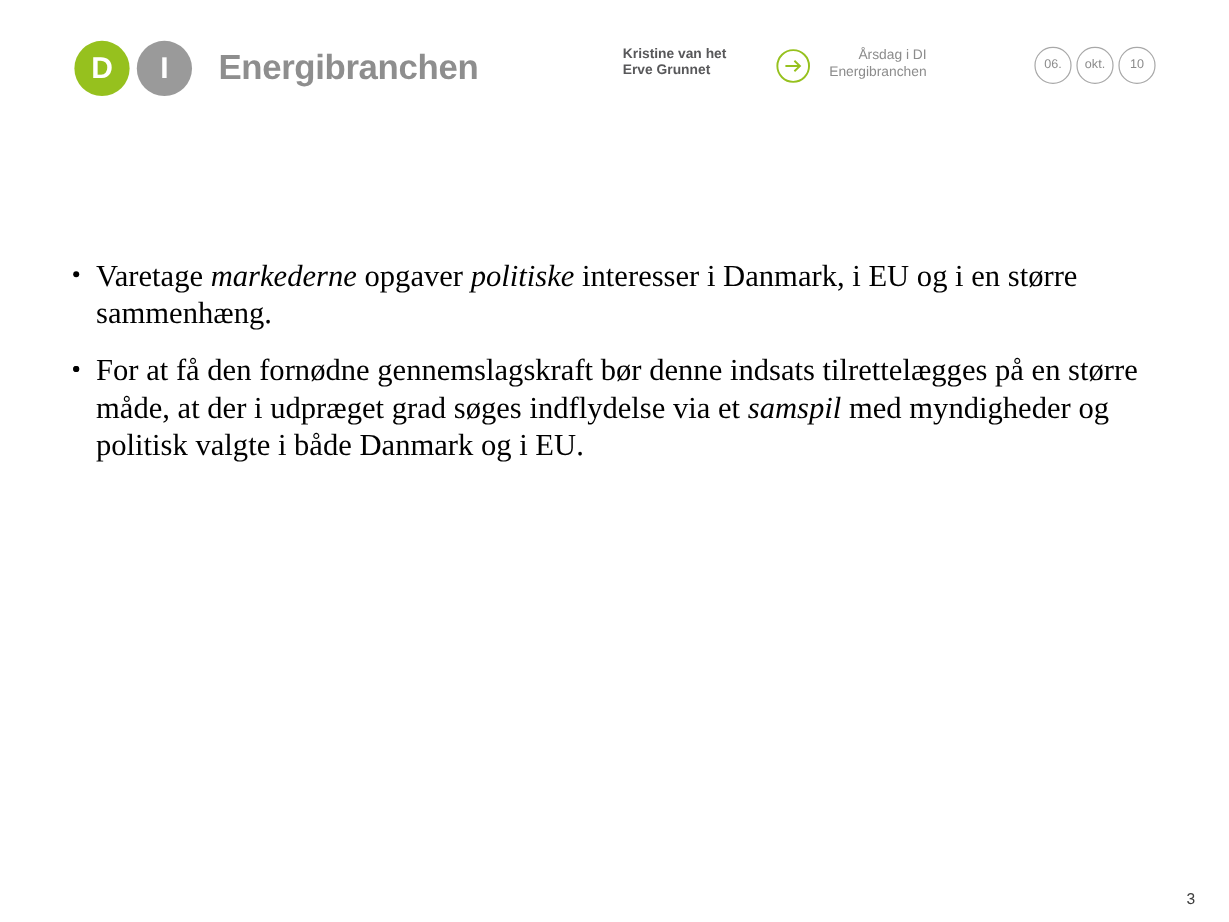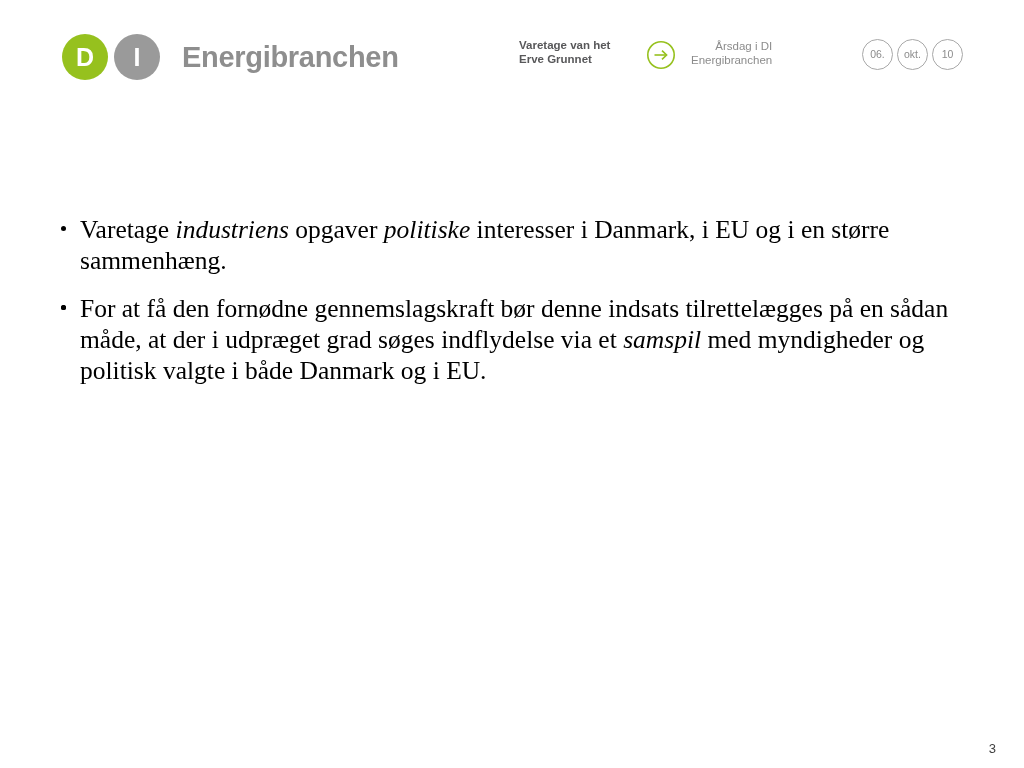--- a/index.html
+++ b/index.html
@@ -175,21 +175,21 @@
       <div class="logo-circle green">
         <span>D</span>
       </div>
       <div class="logo-circle gray">
         <span>I</span>
       </div>
       <div class="wordmark">Energibranchen</div>
     </div>
 
     <div class="speaker">
-      <div>Varetage van het</div>
+      <div>Kristine van het</div>
       <div>Erve Grunnet</div>
     </div>
 
     <div class="arrow-badge">
       <svg width="30" height="30" viewBox="0 0 30 30">
         <circle cx="15" cy="15" r="13.2" fill="none" stroke="#96c11e" stroke-width="1.6"></circle>
         <line x1="8.5" y1="15" x2="20" y2="15" stroke="#96c11e" stroke-width="1.6"></line>
         <polyline points="16,10.6 20.6,15 16,19.4" fill="none" stroke="#96c11e" stroke-width="1.6"></polyline>
       </svg>
     </div>
@@ -204,26 +204,26 @@
       <div class="date-badge">okt.</div>
       <div class="date-badge">10</div>
     </div>
 
   </div>
 
 
   <div class="bullets">
     <div class="bullet">
       <span class="dot"></span>
-      <span class="txt"><span>Varetage </span><i>industriens</i><span> opgaver </span><i>politiske</i><span> interesser i Danmark, i EU og i en større sammenhæng.</span></span>
+      <span class="txt"><span>Varetage </span><i>markederne</i><span> opgaver </span><i>politiske</i><span> interesser i Danmark, i EU og i en større sammenhæng.</span></span>
     </div>
     <div class="bullet">
       <span class="dot"></span>
     </div>
     <div class="bullet">
       <span class="dot"></span>
-      <span class="txt"><span>For at få den fornødne gennemslagskraft bør denne indsats tilrettelægges på en sådan måde, at der i udpræget grad søges indflydelse via et </span><i>samspil</i><span> med myndigheder og politisk valgte i både Danmark og i EU.</span></span>
+      <span class="txt"><span>For at få den fornødne gennemslagskraft bør denne indsats tilrettelægges på en større måde, at der i udpræget grad søges indflydelse via et </span><i>samspil</i><span> med myndigheder og politisk valgte i både Danmark og i EU.</span></span>
     </div>
   </div>
 
   <div class="page-number">3</div>
 
 </div>
 
 </body></html>

